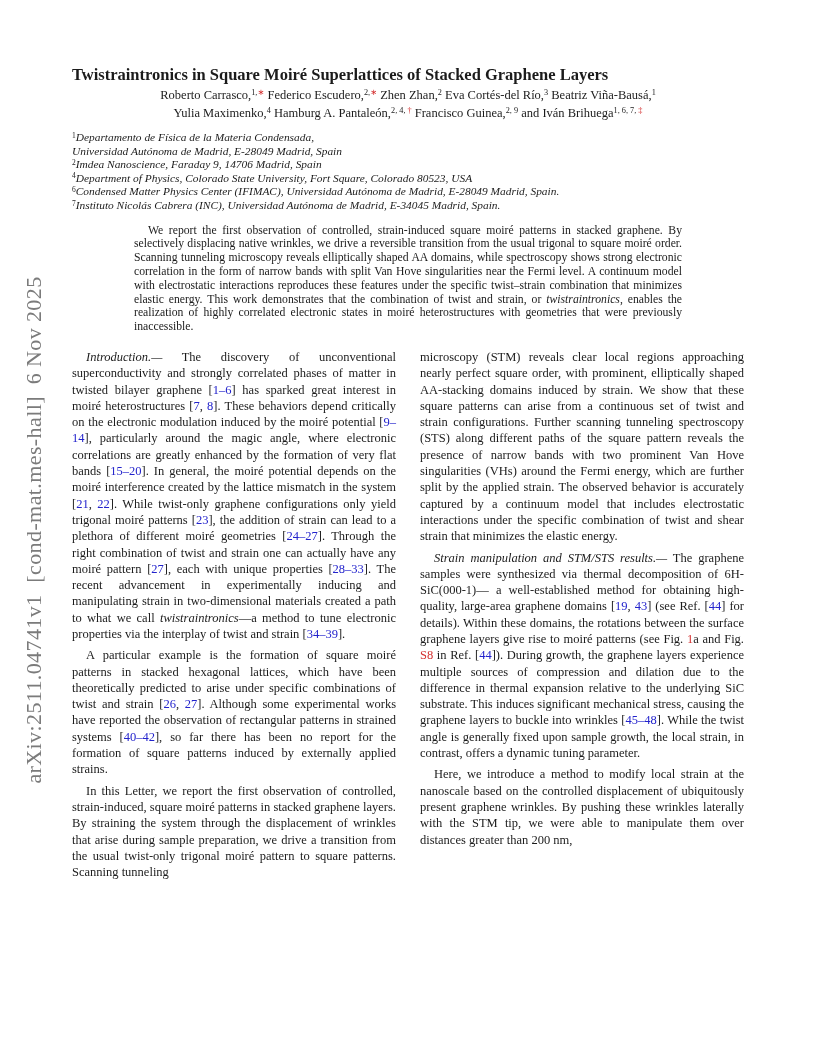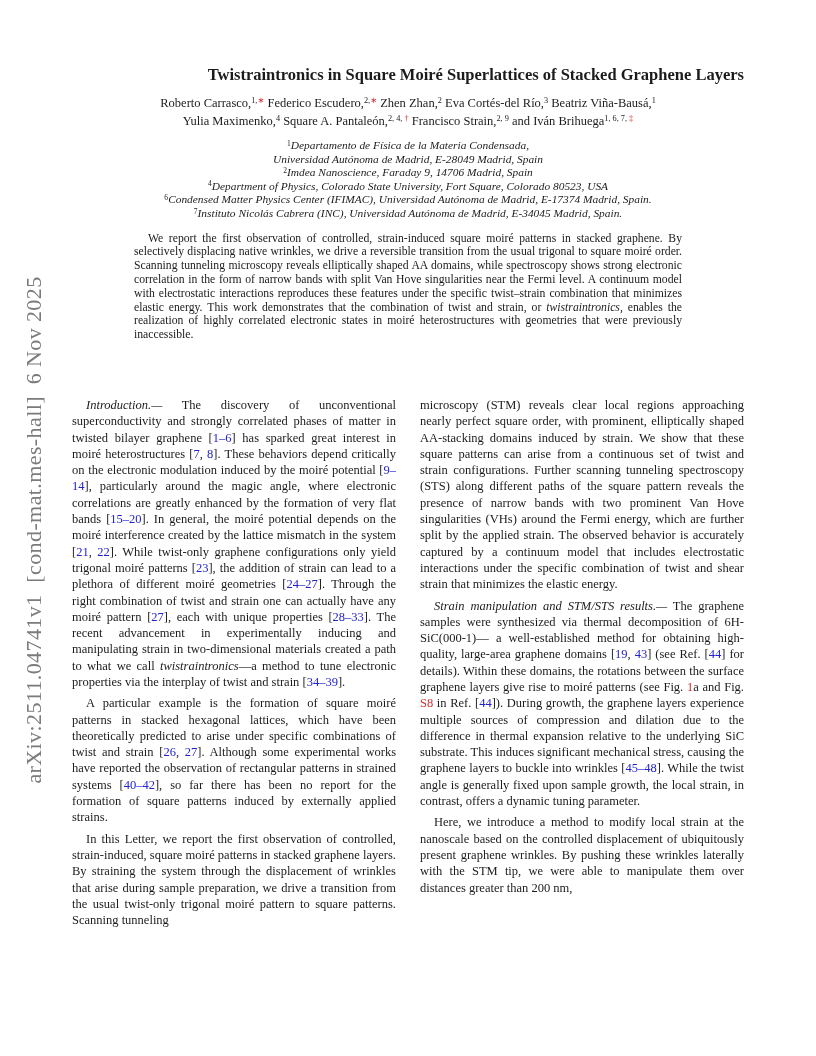--- a/index.html
+++ b/index.html
@@ -26,82 +26,80 @@
     letter-spacing:0.4px;
     color:var(--stamp);
   }
   .content{
     position:absolute;
     left:72px;top:0;
     width:672px;
   }
   .paper-title{
     margin-top:64px;
-    text-align:right;
+    text-align:left;
     font-weight:bold;
     font-size:16.5px;
     line-height:22px;
   }
   .authors-block{
-    margin-top:8px;
+    margin-top:0;
     text-align:center;
     font-size:12.5px;
     line-height:18px;
   }
   .affiliations-block{
     margin-top:9px;
-    text-align:center;
     font-size:11.4px;
     line-height:13.6px;
   }
   .abstract-block{
     margin:11px 62px 0 62px;
     text-align:justify;
     font-size:11.7px;
     line-height:13.8px;
   }
   .abstract-block .para{text-indent:10px;}
   .body-columns{
     margin-top:15px;
     display:flex;
     gap:24px;
   }
   .col{
     width:324px;
     text-align:justify;
     font-size:12.5px;
     line-height:16.3px;
-    margin-top:40px;
   }
   .para{margin:0;}
   .para.indent{text-indent:14px;}
   .para + .para{margin-top:5px;}
   .sg-i{font-style:italic;}
   .sg-c{color:var(--cite);}
   .sg-f{color:var(--figref);}
   .sg-sup,.sg-supr{font-size:66%;position:relative;top:-0.45em;line-height:0;}
   .sg-supr{color:var(--figref);}
 </style>
 </head>
 <body>
 
 <div class="page">
   <div class="arxiv-stamp">arXiv:2511.04741v1  [cond-mat.mes-hall]  6 Nov 2025</div>
   <div class="content">
     <div class="paper-title">Twistraintronics in Square Moiré Superlattices of Stacked Graphene Layers</div>
     <div class="authors-block" id="authors-block">
         <div><span class="sg-t">Roberto Carrasco,</span><span class="sg-sup">1,</span><span class="sg-supr">∗</span><span class="sg-t"> Federico Escudero,</span><span class="sg-sup">2,</span><span class="sg-supr">∗</span><span class="sg-t"> Zhen Zhan,</span><span class="sg-sup">2</span><span class="sg-t"> Eva Cortés-del Río,</span><span class="sg-sup">3</span><span class="sg-t"> Beatriz Viña-Bausá,</span><span class="sg-sup">1</span></div>
-        <div><span class="sg-t">Yulia Maximenko,</span><span class="sg-sup">4</span><span class="sg-t"> Square A. Pantaleón,</span><span class="sg-sup">2, 4, </span><span class="sg-supr">†</span><span class="sg-t"> Francisco Strain,</span><span class="sg-sup">2, 9</span><span class="sg-t"> and Iván Brihuega</span><span class="sg-sup">1, 6, 7, </span><span class="sg-supr">‡</span></div>
+        <div><span class="sg-t">Yulia Maximenko,</span><span class="sg-sup">4</span><span class="sg-t"> Hamburg A. Pantaleón,</span><span class="sg-sup">2, 4, </span><span class="sg-supr">†</span><span class="sg-t"> Francisco Guinea,</span><span class="sg-sup">2, 9</span><span class="sg-t"> and Iván Brihuega</span><span class="sg-sup">1, 6, 7, </span><span class="sg-supr">‡</span></div>
       </div>
     <div class="affiliations-block" id="affiliations-block">
         <div><span class="sg-sup">1</span><span class="sg-i">Departamento de Física de la Materia Condensada,</span></div>
         <div><span class="sg-i">Universidad Autónoma de Madrid, E-28049 Madrid, Spain</span></div>
         <div><span class="sg-sup">2</span><span class="sg-i">Imdea Nanoscience, Faraday 9, 14706 Madrid, Spain</span></div>
         <div><span class="sg-sup">4</span><span class="sg-i">Department of Physics, Colorado State University, Fort Square, Colorado 80523, USA</span></div>
-        <div><span class="sg-sup">6</span><span class="sg-i">Condensed Matter Physics Center (IFIMAC), Universidad Autónoma de Madrid, E-17374 Madrid, Spain.</span></div>
+        <div><span class="sg-sup">6</span><span class="sg-i">Condensed Matter Physics Center (IFIMAC), Universidad Autónoma de Madrid, E-28049 Madrid, Spain.</span></div>
         <div><span class="sg-sup">7</span><span class="sg-i">Instituto Nicolás Cabrera (INC), Universidad Autónoma de Madrid, E-34045 Madrid, Spain.</span></div>
       </div>
     <div class="abstract-block" id="abstract-block">
         <div class="para indent"><span class="sg-t">We report the first observation of controlled, strain-induced square moiré patterns in stacked graphene. By selectively displacing native wrinkles, we drive a reversible transition from the usual trigonal to square moiré order. Scanning tunneling microscopy reveals elliptically shaped AA domains, while spectroscopy shows strong electronic correlation in the form of narrow bands with split Van Hove singularities near the Fermi level. A continuum model with electrostatic interactions reproduces these features under the specific twist–strain combination that minimizes elastic energy. This work demonstrates that the combination of twist and strain, or </span><span class="sg-i">twistraintronics</span><span class="sg-t">, enables the realization of highly correlated electronic states in moiré heterostructures with geometries that were previously inaccessible.</span></div>
       </div>
     <div class="body-columns">
       <div class="col" id="col-left">
           <div class="para indent"><span class="sg-i">Introduction.—</span><span class="sg-t"> The discovery of unconventional superconductivity and strongly correlated phases of matter in twisted bilayer graphene [</span><span class="sg-c">1–6</span><span class="sg-t">] has sparked great interest in moiré heterostructures [</span><span class="sg-c">7</span><span class="sg-t">, </span><span class="sg-c">8</span><span class="sg-t">]. These behaviors depend critically on the electronic modulation induced by the moiré potential [</span><span class="sg-c">9–14</span><span class="sg-t">], particularly around the magic angle, where electronic correlations are greatly enhanced by the formation of very flat bands [</span><span class="sg-c">15–20</span><span class="sg-t">]. In general, the moiré potential depends on the moiré interference created by the lattice mismatch in the system [</span><span class="sg-c">21</span><span class="sg-t">, </span><span class="sg-c">22</span><span class="sg-t">]. While twist-only graphene configurations only yield trigonal moiré patterns [</span><span class="sg-c">23</span><span class="sg-t">], the addition of strain can lead to a plethora of different moiré geometries [</span><span class="sg-c">24–27</span><span class="sg-t">]. Through the right combination of twist and strain one can actually have any moiré pattern [</span><span class="sg-c">27</span><span class="sg-t">], each with unique properties [</span><span class="sg-c">28–33</span><span class="sg-t">]. The recent advancement in experimentally inducing and manipulating strain in two-dimensional materials created a path to what we call </span><span class="sg-i">twistraintronics</span><span class="sg-t">—a method to tune electronic properties via the interplay of twist and strain [</span><span class="sg-c">34–39</span><span class="sg-t">].</span></div>
           <div class="para indent"><span class="sg-t">A particular example is the formation of square moiré patterns in stacked hexagonal lattices, which have been theoretically predicted to arise under specific combinations of twist and strain [</span><span class="sg-c">26</span><span class="sg-t">, </span><span class="sg-c">27</span><span class="sg-t">]. Although some experimental works have reported the observation of rectangular patterns in strained systems [</span><span class="sg-c">40–42</span><span class="sg-t">], so far there has been no report for the formation of square patterns induced by externally applied strains.</span></div>
           <div class="para indent"><span class="sg-t">In this Letter, we report the first observation of controlled, strain-induced, square moiré patterns in stacked graphene layers. By straining the system through the displacement of wrinkles that arise during sample preparation, we drive a transition from the usual twist-only trigonal moiré pattern to square patterns. Scanning tunneling</span></div>

